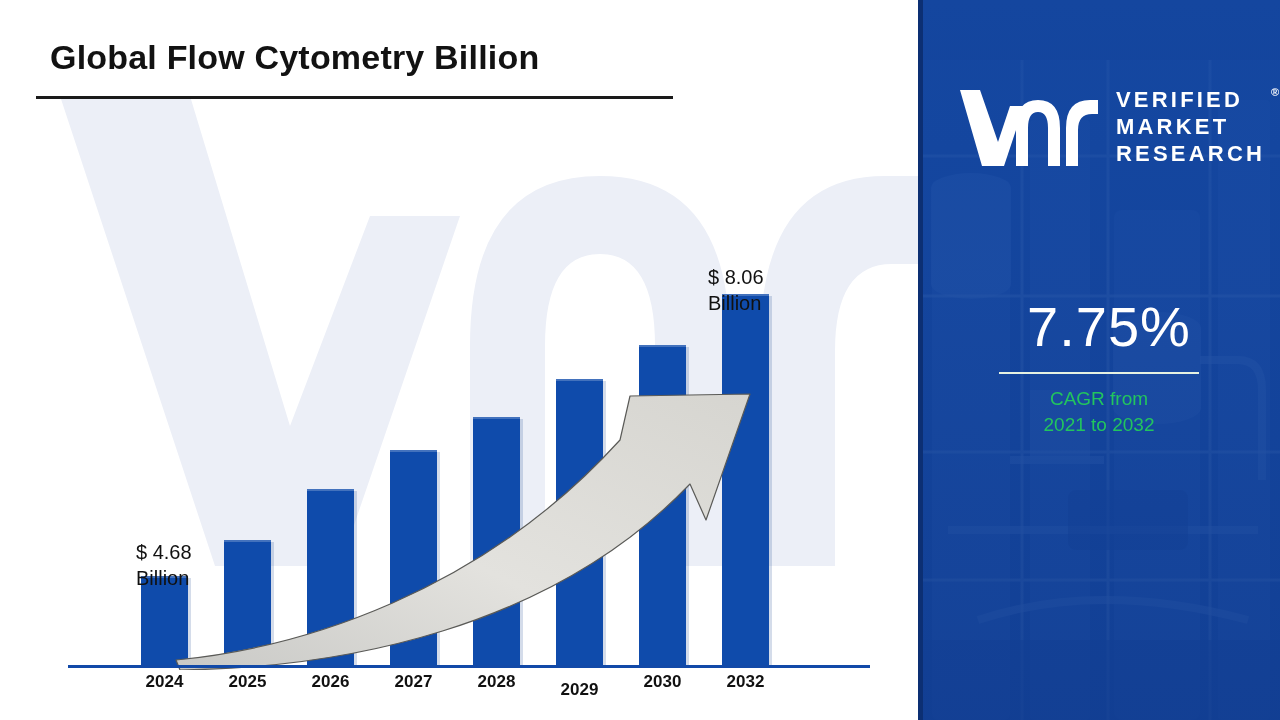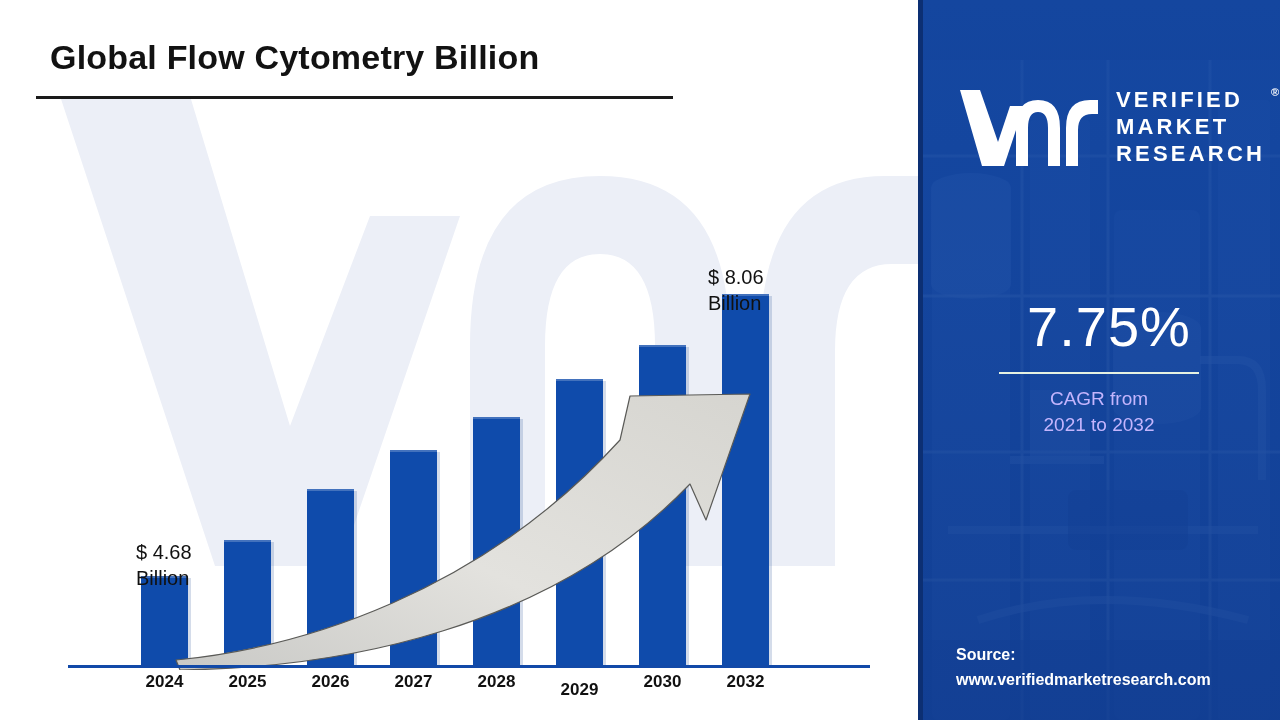--- a/index.html
+++ b/index.html
@@ -68,21 +68,21 @@
   #logo-words{position:absolute;left:178px;top:8px;color:#fff;}
   #logo-words .w{
     display:block;font-size:22px;font-weight:700;letter-spacing:3.2px;line-height:27px;
     white-space:nowrap;
   }
   #logo-reg{position:absolute;left:333px;top:8px;color:#fff;font-size:11px;font-weight:700;}
 
   #cagr-block{position:absolute;left:0;top:296px;width:362px;text-align:center;}
   #cagr-value{font-size:56px;font-weight:400;color:#ffffff;letter-spacing:1px;line-height:62px;padding-left:20px;}
   #cagr-rule{width:200px;height:2px;background:#e6f2e2;margin:14px auto 12px auto;}
-  #cagr-caption{font-size:19px;line-height:26px;color:#c4b5fd;font-weight:400;}
+  #cagr-caption{font-size:19px;line-height:26px;color:#22c55e;font-weight:400;}
   #cagr-caption .ln{display:block;}
 
   #source{position:absolute;left:38px;top:642px;width:320px;color:#fff;font-size:16px;line-height:25px;font-weight:700;}
   #source .ln{display:block;white-space:nowrap;}
 </style>
 </head>
 <body>
 
 <div id="page">
 
@@ -222,19 +222,15 @@
 
     <div id="cagr-block">
       <div id="cagr-value">7.75%</div>
       <div id="cagr-rule"></div>
       <div id="cagr-caption">
         <span class="ln">CAGR from</span>
         <span class="ln">2021 to 2032</span>
       </div>
     </div>
 
-    <div id="source">
-      <span class="ln">Source:</span>
-      <span class="ln">www.verifiedmarketresearch.com</span>
-    </div>
 
   </div>
 </div>
 
 </body></html>

